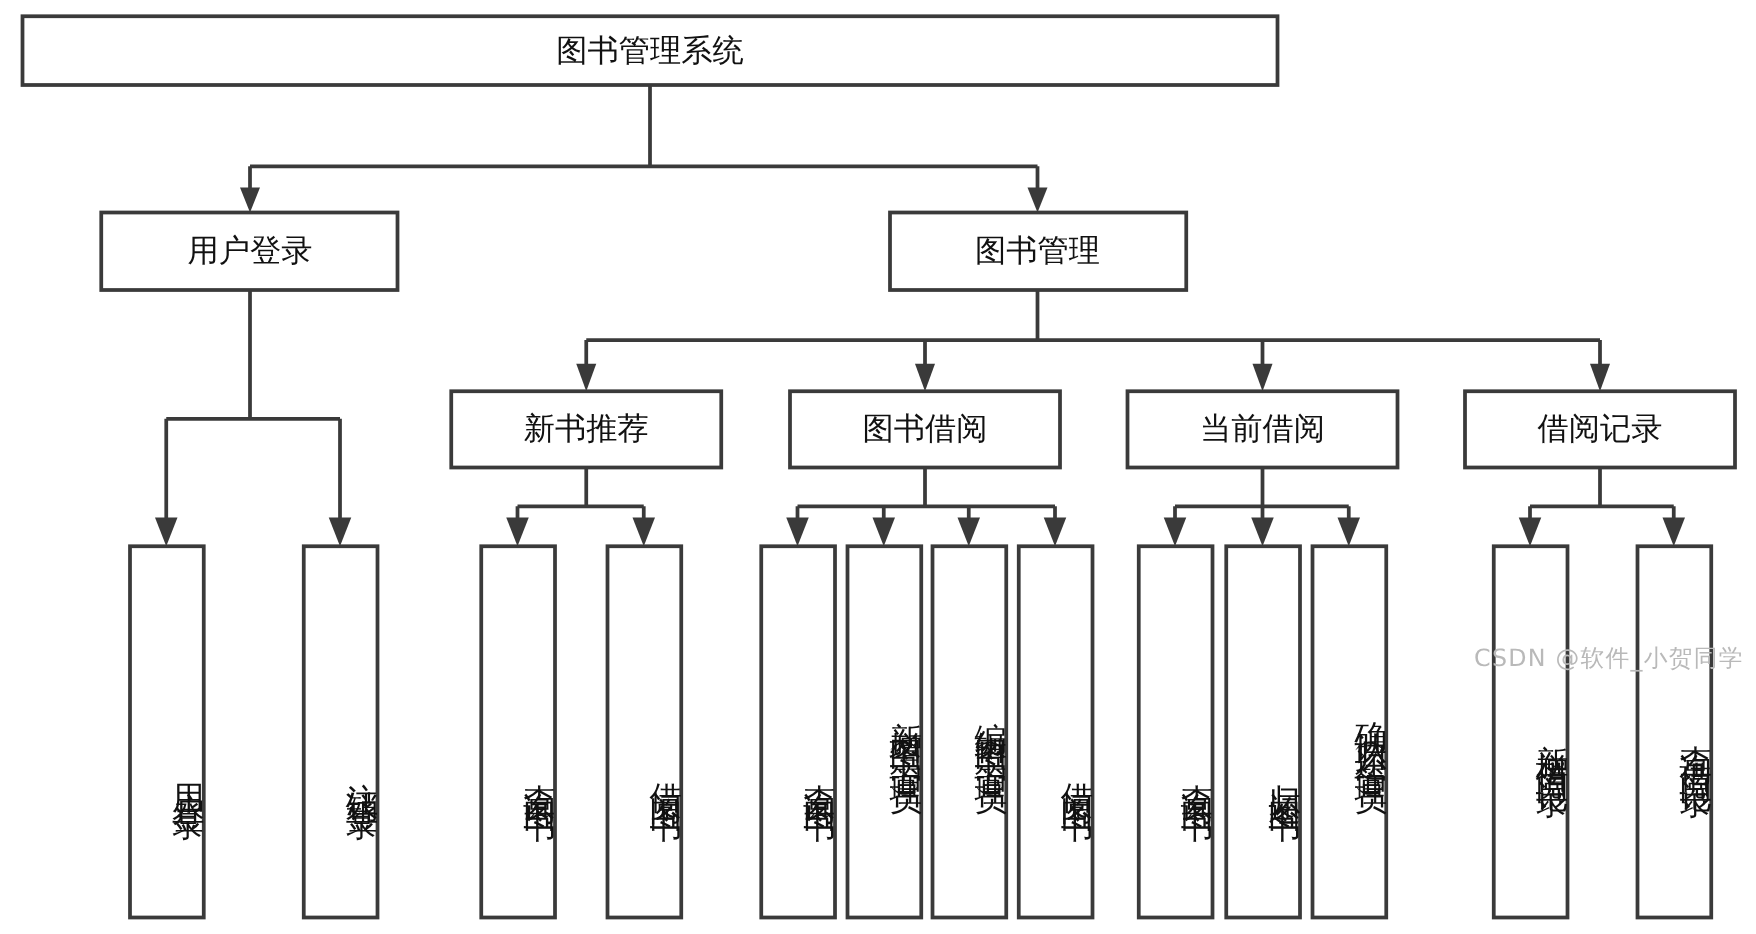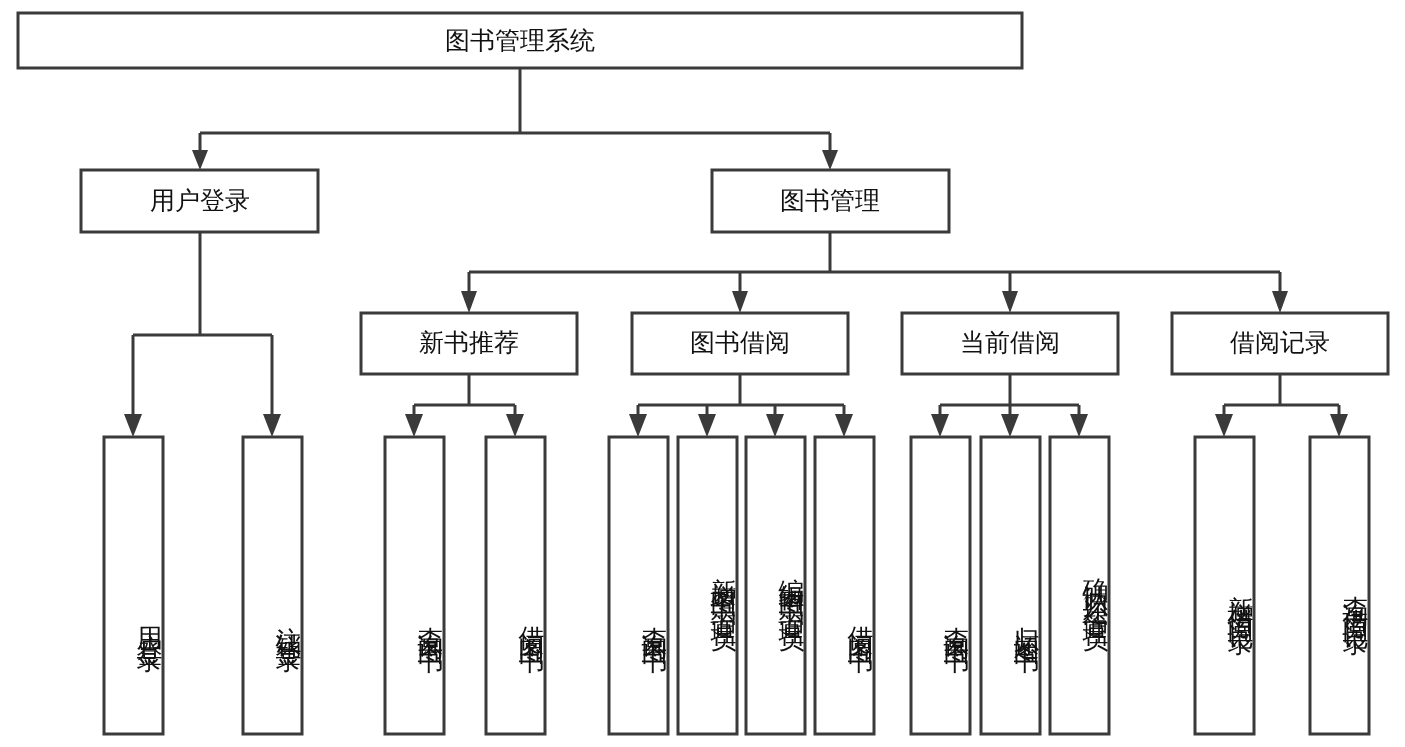--- a/index.html
+++ b/index.html
@@ -179,14 +179,15 @@
   <div class="leaf-label-box" style="left:746px;top:443px;width:59px;height:291px;">编辑图书（管理员）</div>
   <div class="leaf-label-box" style="left:815px;top:505px;width:59px;height:229px;">借阅图书</div>
 
   <div class="leaf-label-box" style="left:911px;top:505px;width:59px;height:229px;">查询图书</div>
   <div class="leaf-label-box" style="left:981px;top:505px;width:59px;height:229px;">归还图书</div>
   <div class="leaf-label-box" style="left:1050px;top:443px;width:59px;height:291px;">确认归还（管理员）</div>
 
   <div class="leaf-label-box" style="left:1195px;top:458px;width:59px;height:276px;">新增借阅记录</div>
   <div class="leaf-label-box" style="left:1310px;top:458px;width:59px;height:276px;">查询借阅记录</div>
 
+  <div class="watermark">CSDN @软件_小贺同学</div>
 
 </div>
 
 </body></html>

